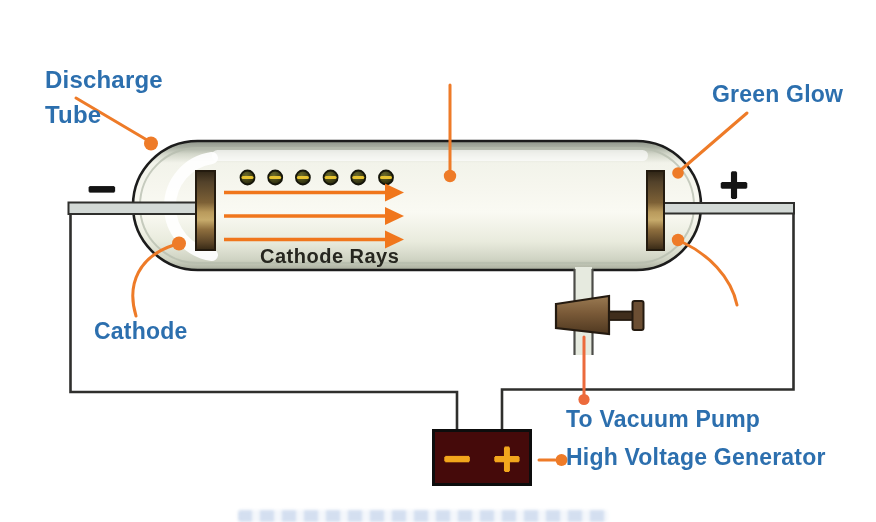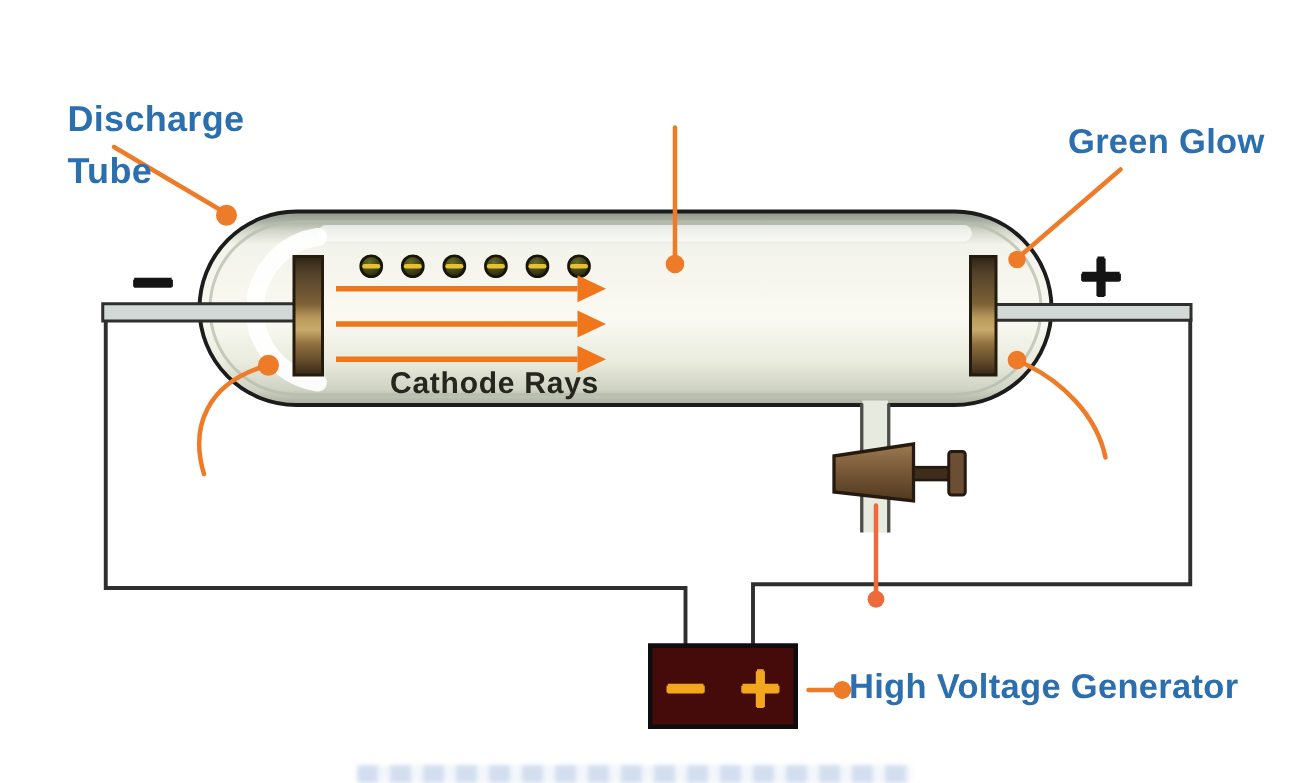--- a/index.html
+++ b/index.html
@@ -164,22 +164,24 @@
     <div>Tube</div>
   </div>
 
   <div class="lbl two" style="left:389px;top:21px;">
   </div>
 
   <div class="lbl" style="left:712px;top:81px;">Green Glow</div>
 
   <div class="rays-lbl" style="left:219px;top:245px;margin-left:41px;">Cathode Rays</div>
 
+  <div class="lbl" style="left:94px;top:318px;">Cathode</div>
 
 
+  <div class="lbl" style="left:566px;top:406px;">To Vacuum Pump</div>
 
   <div class="lbl" style="left:566px;top:444px;">High Voltage Generator</div>
 
   <div class="sign terminal" style="left:82px;top:168px;">−</div>
   <div class="sign terminal" style="left:714px;top:164px;">+</div>
 
   <div class="generator">
     <span class="sign">−</span>
     <span class="sign">+</span>
   </div>

